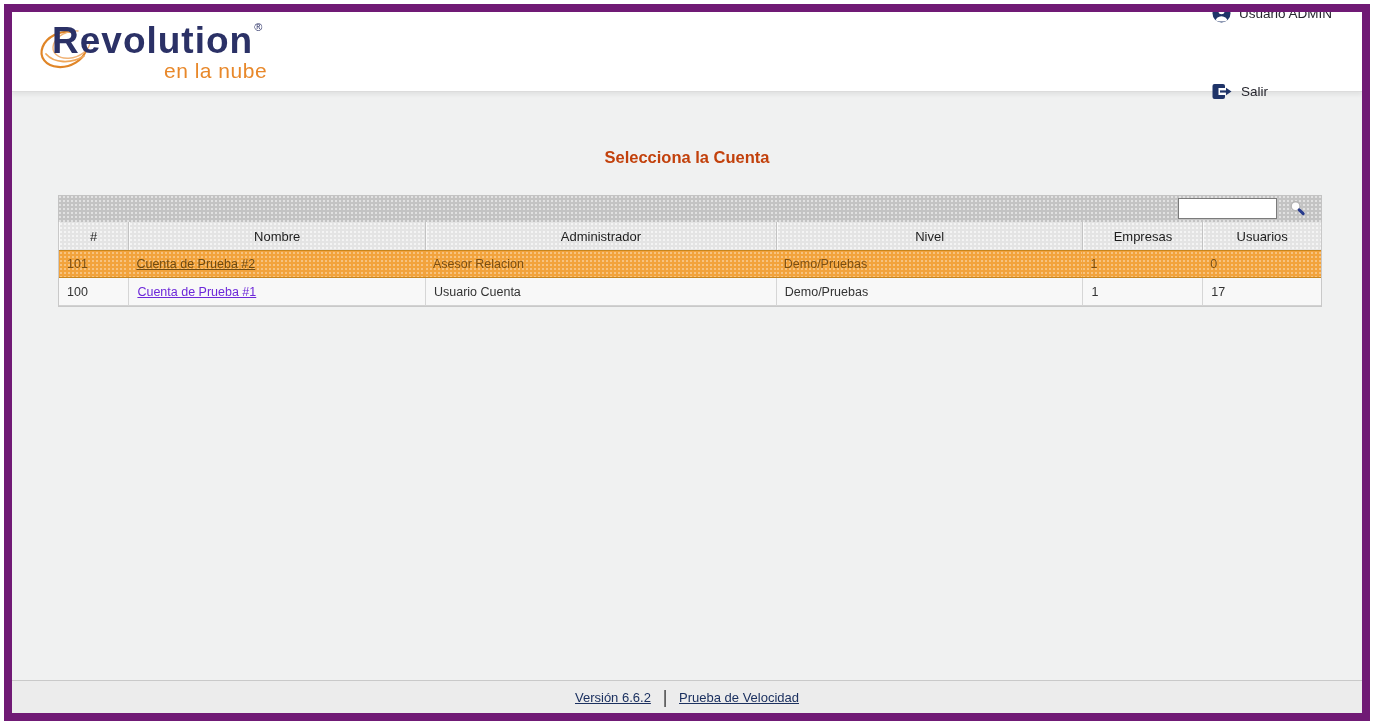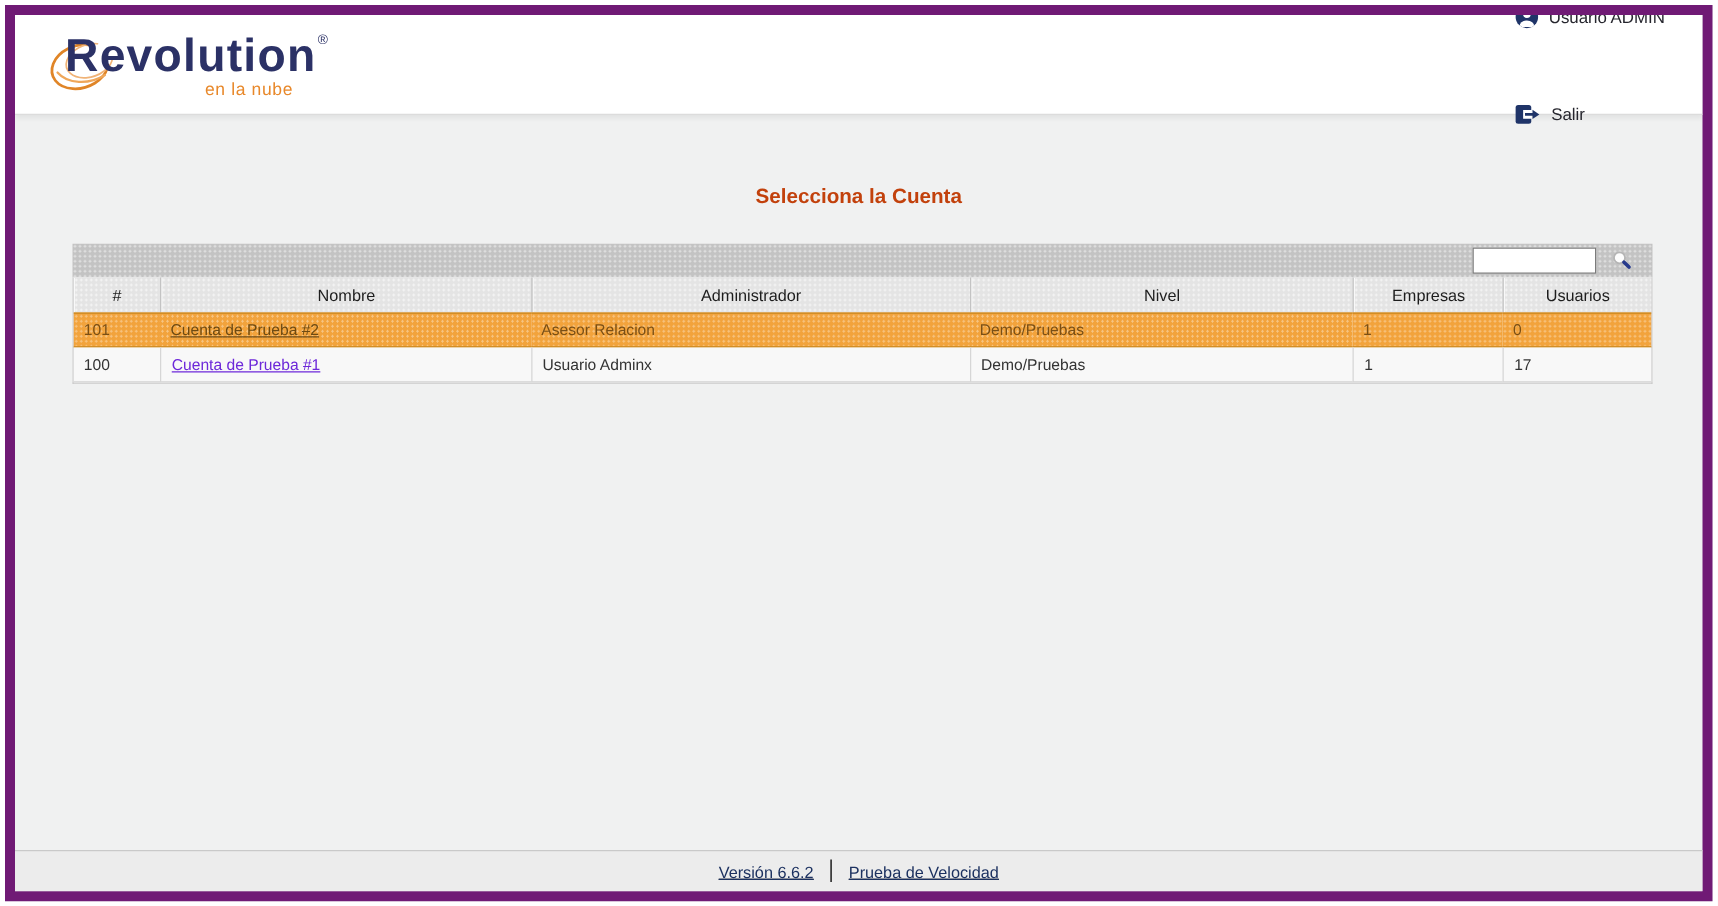--- a/index.html
+++ b/index.html
@@ -38,21 +38,21 @@
     font-size: 37px;
     font-weight: bold;
     color: #2b3166;
     letter-spacing: 1px;
     position: relative;
     z-index: 1;
   }
   .brand-reg { font-size: 11px; color: #2b3166; vertical-align: 22px; margin-left: 1px; }
   .brand-tagline {
     color: #e8882a;
-    font-size: 14px;
+    font-size: 21px;
     margin-top: 1px;
     padding-left: 112px;
     letter-spacing: 0.5px;
   }
   .header-right { display: flex; gap: 60px; flex-direction: column; }
   .user-chip, .logout-btn {
     display: flex; align-items: center; gap: 8px;
     font-size: 13.5px; color: #26262e;
   }
   .logout-btn { cursor: pointer; }
@@ -138,21 +138,20 @@
   .app-footer {
     flex: 0 0 auto;
     height: 33px;
     background: #ececec;
     border-top: 1px solid #c9c9c9;
     display: flex;
     align-items: center;
     justify-content: center;
     gap: 12px;
     font-size: 13px;
-    text-decoration: underline;
   }
   .footer-link { color: #1c3160; text-decoration: underline; cursor: pointer; }
   .footer-sep { color: #2c2c2c; font-size: 16px; font-weight: 300; transform: scaleY(1.2); }
 </style>
 </head>
 <body>
 
 <div class="page">
 
   <header class="app-header">
@@ -233,21 +232,21 @@
             <td>101</td>
             <td><a class="cell-link">Cuenta de Prueba #2</a></td>
             <td>Asesor Relacion</td>
             <td>Demo/Pruebas</td>
             <td>1</td>
             <td>0</td>
           </tr>
           <tr class="row-normal">
             <td>100</td>
             <td><a class="cell-link">Cuenta de Prueba #1</a></td>
-            <td>Usuario Adminx</td>
+            <td>Usuario Cuenta</td>
             <td>Demo/Pruebas</td>
             <td>1</td>
             <td>17</td>
           </tr>
         </tbody>
       </table>
     </div>
   </main>
 
   <footer class="app-footer">

